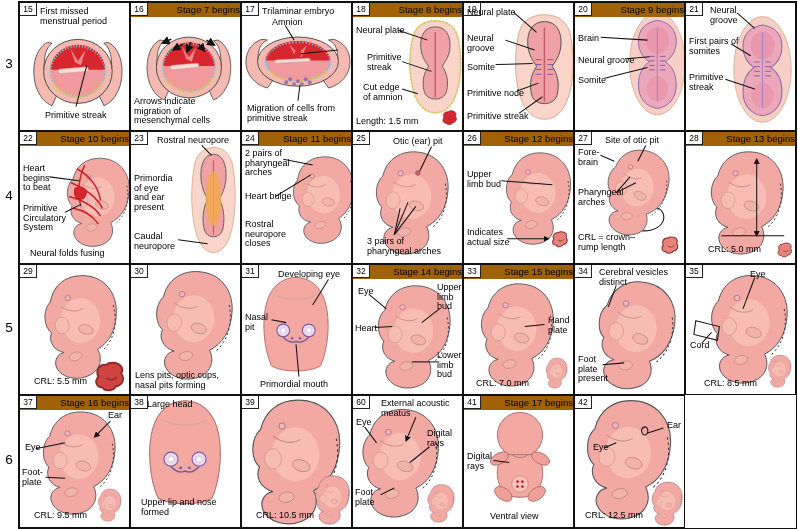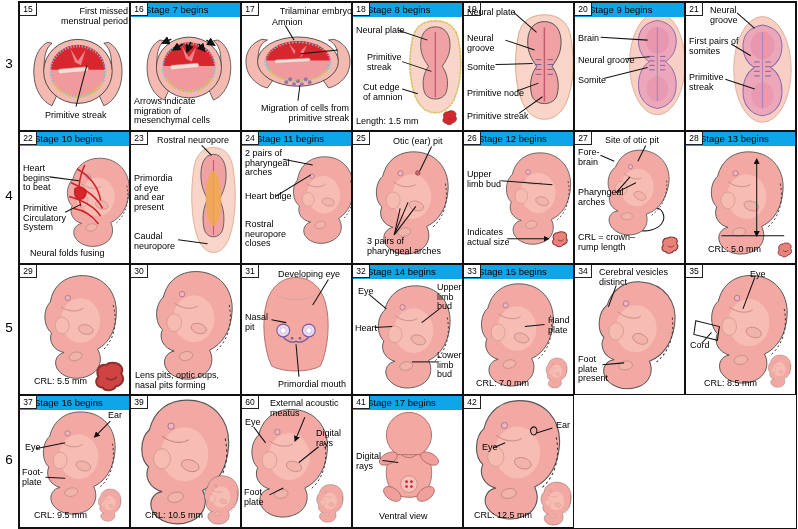--- a/index.html
+++ b/index.html
@@ -2,23 +2,23 @@
 <html><head>
 <meta charset="utf-8">
 <style>
   html,body{margin:0;padding:0}
   body{width:798px;height:529px;background:#fff;font-family:"Liberation Sans",sans-serif;-webkit-font-smoothing:antialiased}
   .fig{position:relative;width:798px;height:529px;overflow:hidden}
   .rowlab{position:absolute;left:1px;width:16px;text-align:center;font-size:13.5px;color:#000}
   .grid{position:absolute;left:18px;top:1px;display:grid;grid-template-columns:repeat(7,111px);grid-template-rows:129px 133px 131px 133px;border:1px solid #111}
   .panel{position:relative;background:#fff;border:1px solid #111;overflow:hidden}
   .num{position:absolute;top:0;left:0;width:16px;height:12px;border-right:1.4px solid #222;border-bottom:1.4px solid #222;background:#fff;font-size:8.5px;line-height:12px;text-align:center;z-index:5}
-  .stage{position:absolute;top:0;left:0;right:0;height:14px;background:#0ea5e9;font-size:9.5px;line-height:14px;text-align:left;padding-left:14px;z-index:4}
+  .stage{position:absolute;top:0;left:0;right:0;height:14px;background:#a16207;font-size:9.5px;line-height:14px;text-align:right;padding-left:14px;z-index:4}
   .lb{position:absolute;font-size:9px;line-height:1.07;color:#000;z-index:6}
-  .c{text-align:right}
+  .c{text-align:left}
   .art{position:absolute;left:0;top:0;width:100%;height:100%;z-index:1;color:#e8837c}
   .ld line,.ld path{stroke:#111;stroke-width:1.05;fill:none}
 </style>
 </head>
 <body>
 
 <svg width="0" height="0" style="position:absolute" aria-hidden="true">
 <defs>
 <marker id="ah" viewBox="0 0 10 10" refX="8" refY="5" markerWidth="6" markerHeight="6" orient="auto-start-reverse">
         <path d="M0,0L10,5L0,10Z" fill="#111"></path>
@@ -417,20 +417,28 @@
         <use href="#embC" transform="translate(90,108) scale(.3)"></use>
       </svg>
       <div class="stage">Stage 16 begins</div>
       <div class="num">37</div>
       <div class="lb" style="left:88px;top:15px">Ear</div>
       <div class="lb" style="left:5px;top:47px">Eye</div>
       <div class="lb" style="left:2px;top:72px;width:28px">Foot-plate</div>
       <div class="lb" style="left:14px;top:115px">CRL: 9.5 mm</div>
     </div>
 
+    <div class="panel">
+      <svg class="art ld" viewBox="0 0 111 130">
+        <use href="#face" transform="translate(55,56) scale(1.1)"></use>
+      </svg>
+      <div class="num">38</div>
+      <div class="lb c" style="left:16px;top:4px;width:80px">Large head</div>
+      <div class="lb c" style="left:10px;top:102px;width:90px">Upper lip and nose formed</div>
+    </div>
 
     <div class="panel">
       <svg class="art ld" viewBox="0 0 111 130">
         <use href="#embC" transform="translate(50,60) scale(1.15)"></use>
         <use href="#embC" transform="translate(90,102) scale(.45)"></use>
       </svg>
       <div class="num">39</div>
       <div class="lb" style="left:14px;top:115px">CRL: 10.5 mm</div>
     </div>
 

